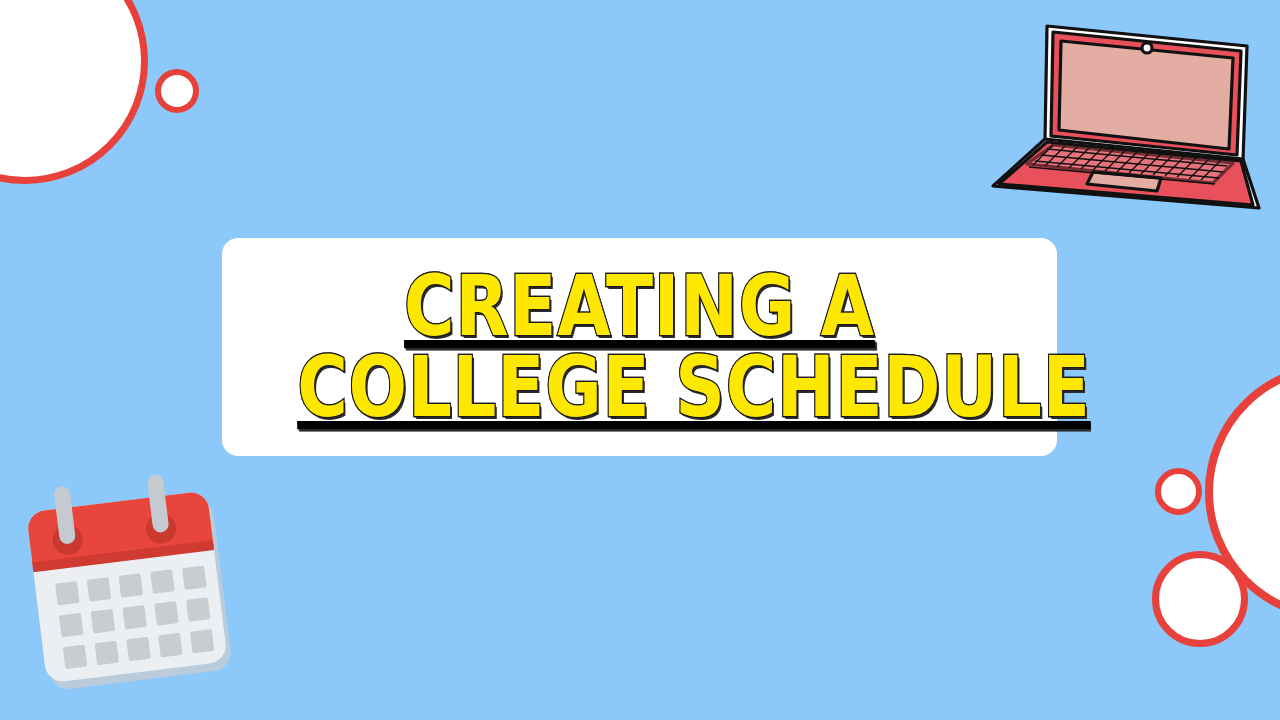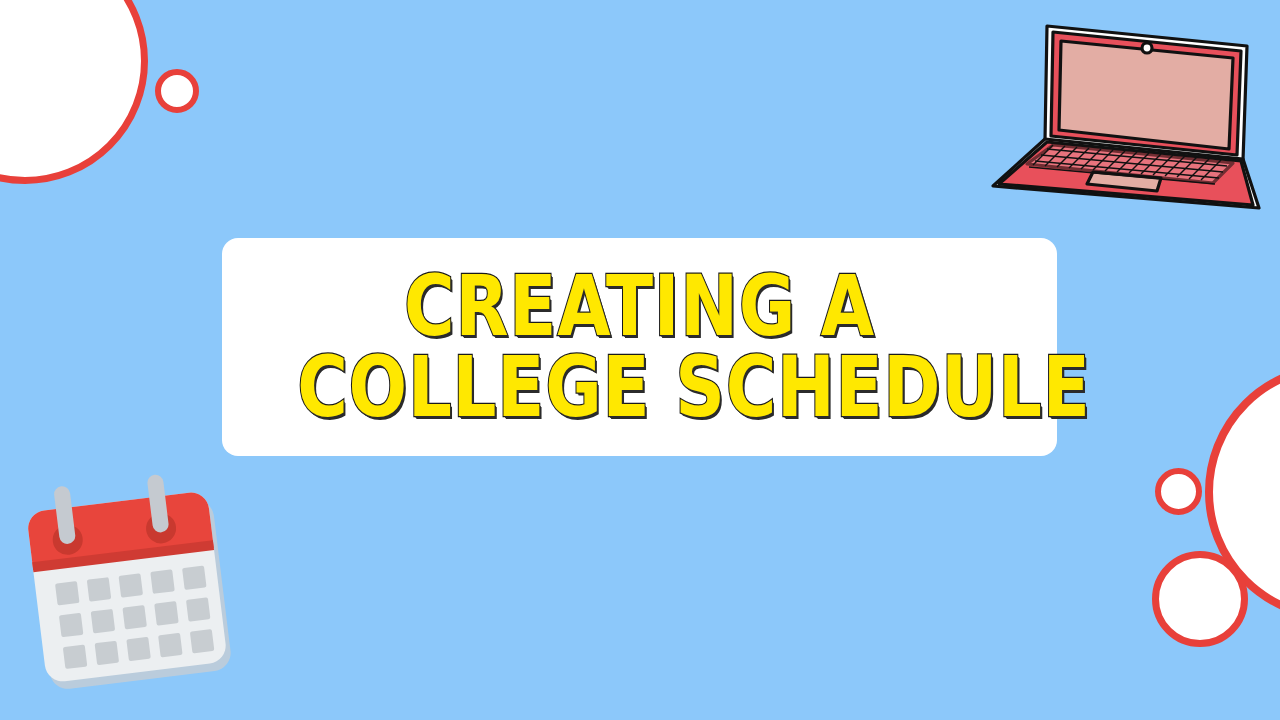--- a/index.html
+++ b/index.html
@@ -77,20 +77,21 @@
     top: 238px;
     width: 835px;
     height: 218px;
     background: #ffffff;
     border-radius: 16px;
     display: flex;
     flex-direction: column;
     align-items: center;
     justify-content: center;
     box-sizing: border-box;
+    text-decoration: underline;
   }
 
   .title-line {
     display: block;
     width: 100%;
     text-align: center;
     font-family: "DejaVu Sans", sans-serif;
     font-weight: bold;
     color: #ffe800;
     letter-spacing: 1px;

